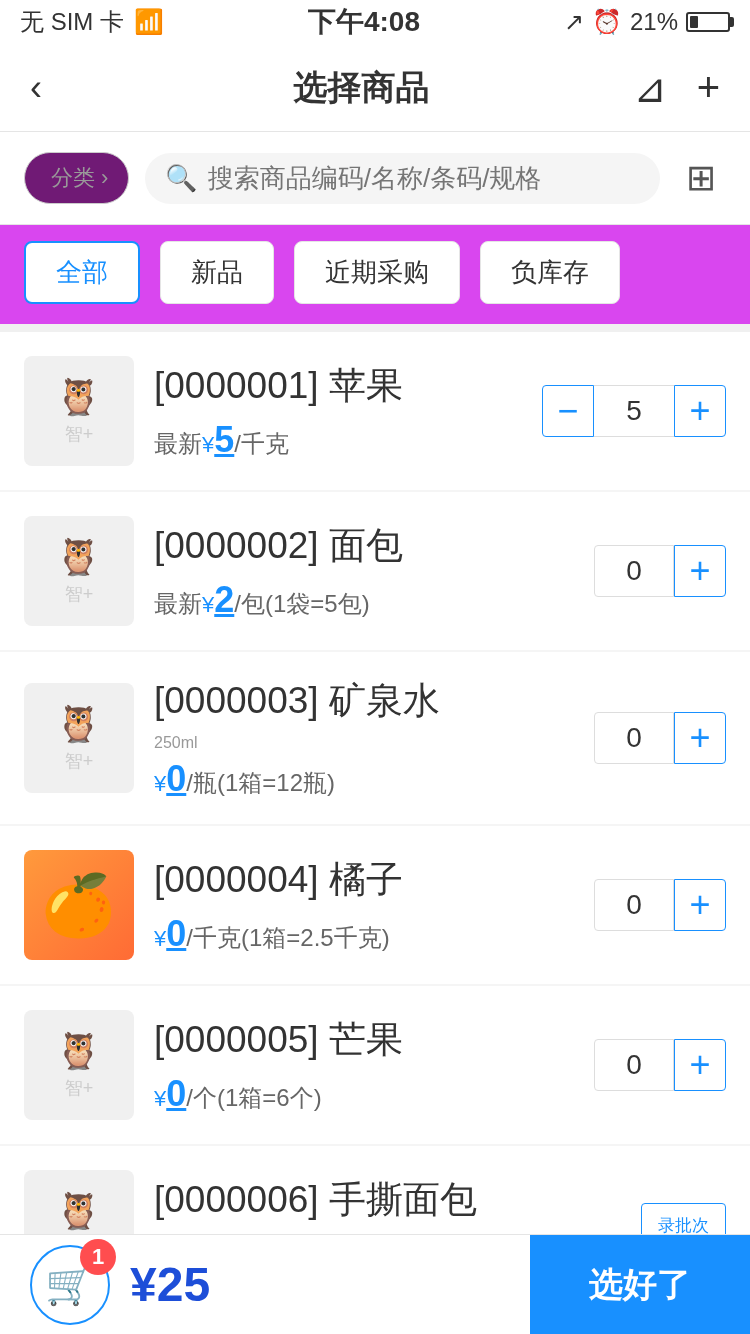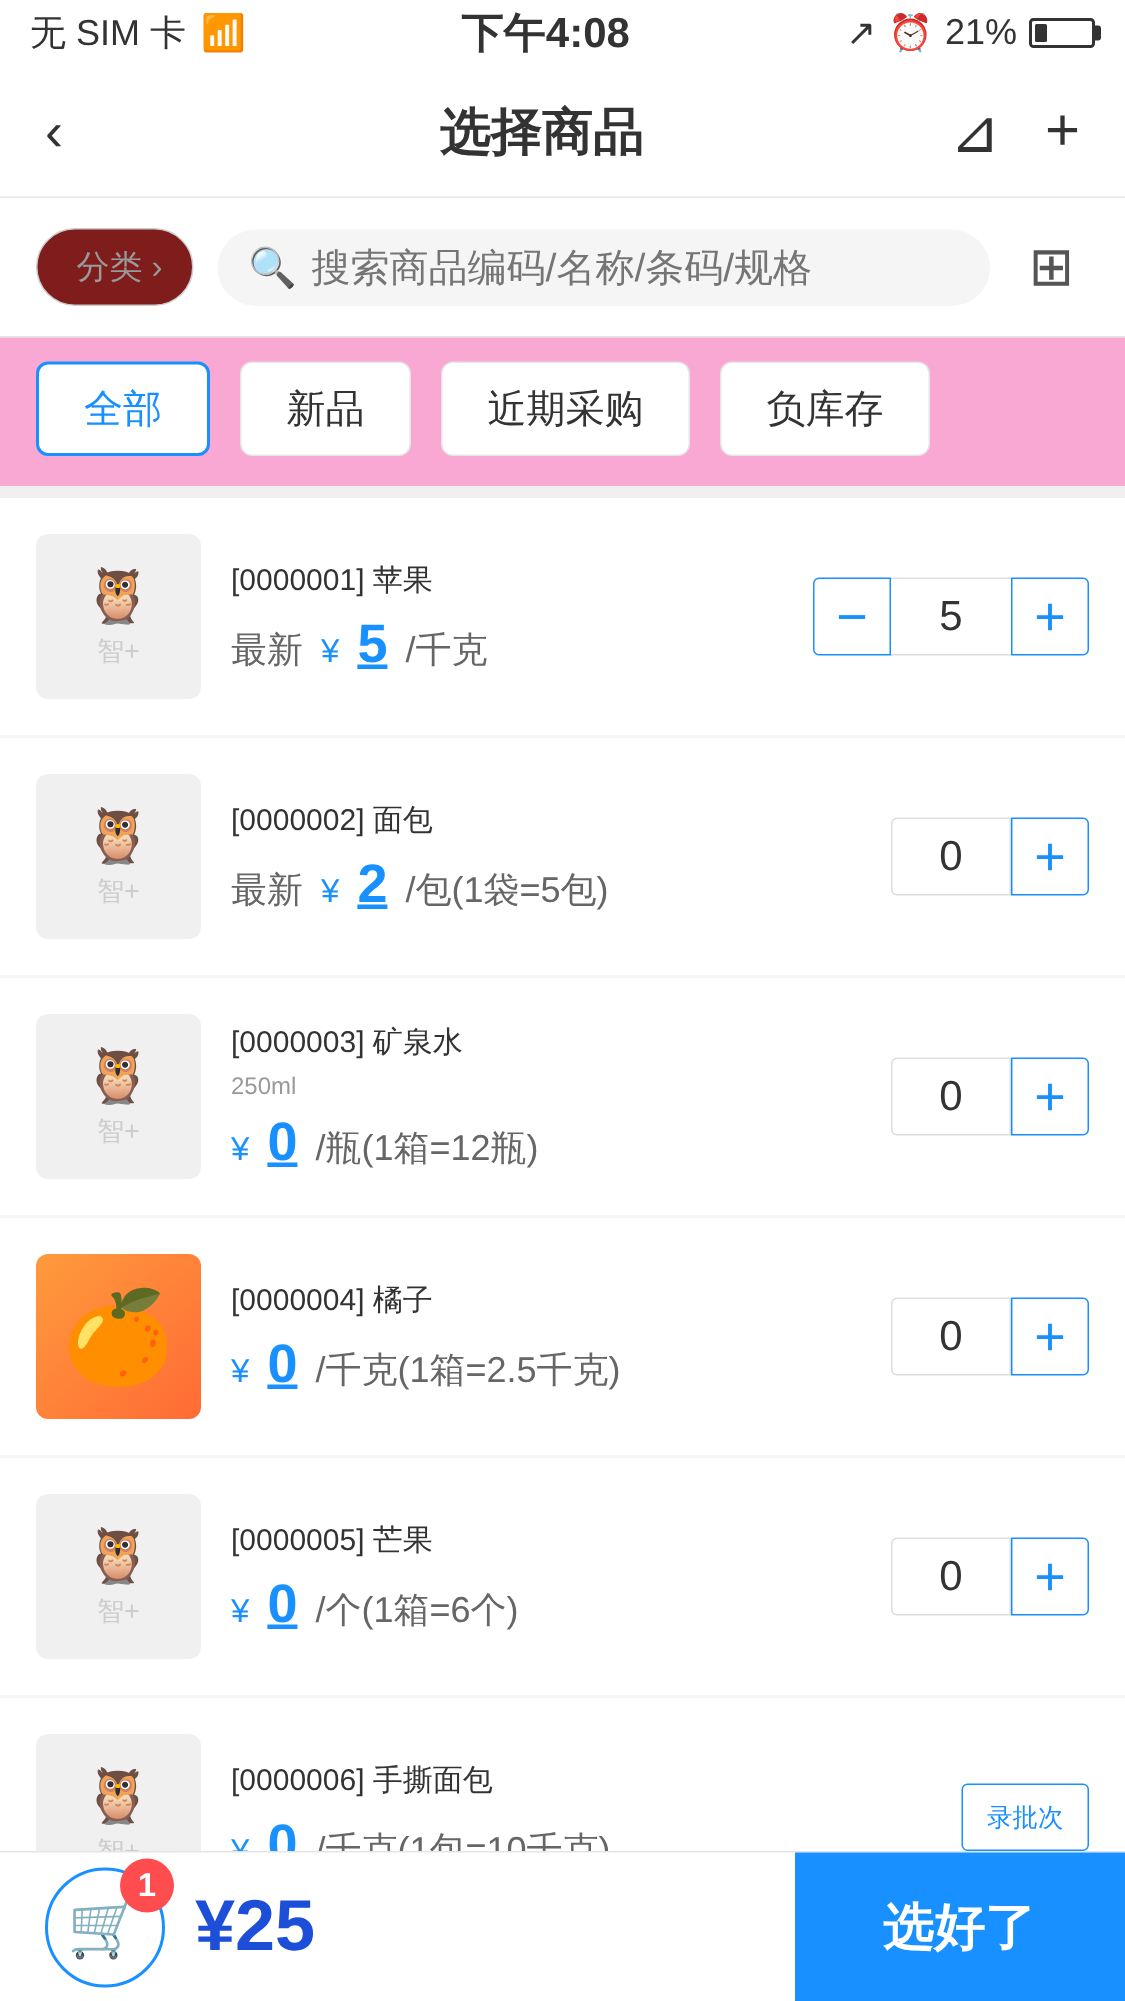--- a/index.html
+++ b/index.html
@@ -95,21 +95,21 @@
       border-bottom: 1px solid #e5e5e5;
     }
     .category-btn {
       display: flex;
       align-items: center;
       border: 1px solid #ccc;
       border-radius: 30px;
       padding: 10px 20px;
       font-size: 26px;
       color: #333;
-      background: #7f1d1d;
+      background: #701a75;
       white-space: nowrap;
       cursor: pointer;
     }
     .category-btn span { margin-left: 6px; color: #999; font-size: 22px; }
     .search-input-wrap {
       flex: 1;
       display: flex;
       align-items: center;
       background: #f5f5f5;
       border-radius: 30px;
@@ -128,21 +128,21 @@
     .scan-icon {
       font-size: 36px;
       color: #555;
       cursor: pointer;
       width: 50px;
       text-align: center;
     }
 
     
     .filter-tabs {
-      background: #f9a8d4;
+      background: #d946ef;
       display: flex;
       padding: 16px 24px 20px;
       gap: 20px;
       border-bottom: 8px solid #f0f0f0;
     }
     .filter-tab {
       padding: 12px 30px;
       border-radius: 8px;
       font-size: 26px;
       cursor: pointer;
@@ -193,36 +193,36 @@
       height: 100%;
       color: #bbb;
     }
     .owl-icon { font-size: 36px; }
     .owl-text { font-size: 18px; color: #ccc; margin-top: 4px; }
     .product-info {
       flex: 1;
       min-width: 0;
     }
     .product-name {
-      font-size: 20px;
+      font-size: 37px;
       color: #333;
       font-weight: 500;
       margin-bottom: 8px;
     }
     .product-spec {
       font-size: 16px;
       color: #999;
       margin-bottom: 6px;
     }
     .product-price {
       font-size: 24px;
       color: #666;
       display: flex;
       align-items: baseline;
-      gap: 12px;
+      gap: 0;
     }
     .price-label { color: #666; }
     .price-unit { color: #1890ff; font-size: 22px; }
     .price-value {
       color: #1890ff;
       font-size: 36px;
       font-weight: 600;
       text-decoration: underline;
     }
     .price-unit-text { color: #666; font-size: 24px; }

